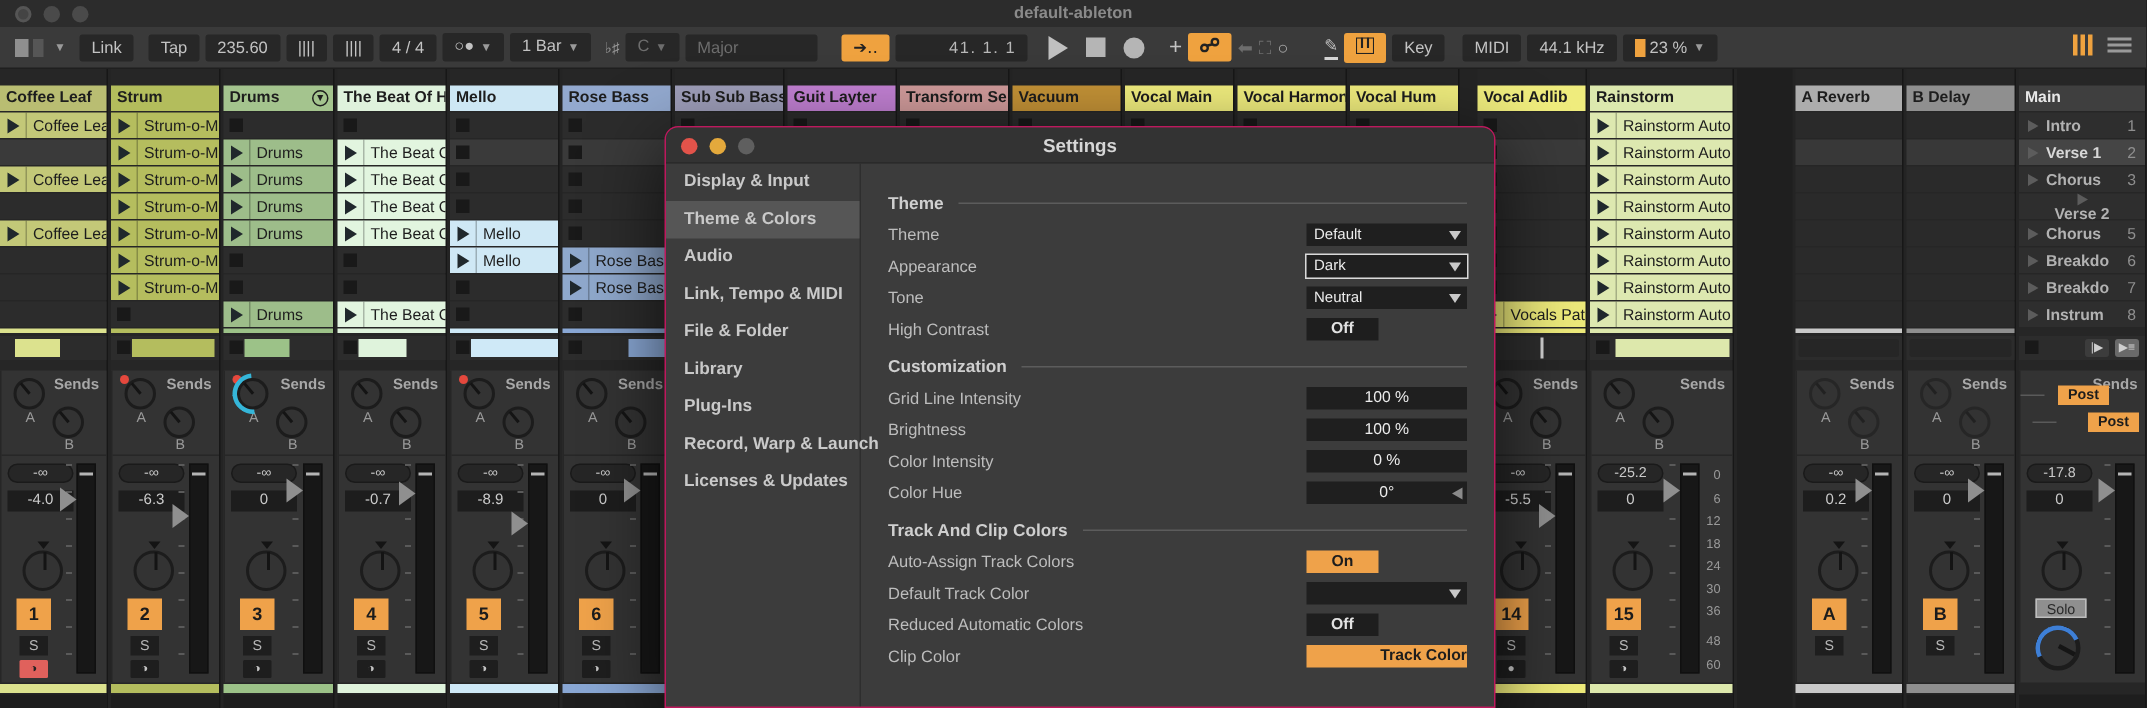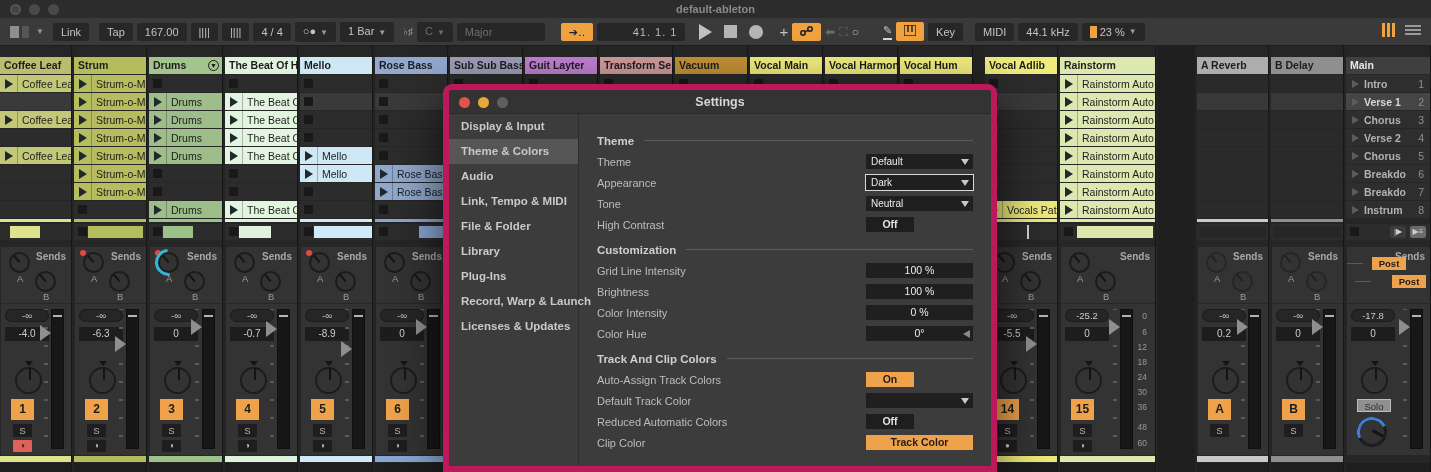--- a/index.html
+++ b/index.html
@@ -88,41 +88,41 @@
   .postchip{position:absolute;width:34px;height:13px;background:#efa24a;color:#1c1c1c;font-size:9.5px;font-weight:700;text-align:center;line-height:13px;}
   .postline{position:absolute;height:1px;background:#5a5a5a;}
   .solobtn{position:absolute;left:10px;top:152px;width:34px;height:13px;background:#8f8f8f;color:#2a2a2a;font-size:9.5px;text-align:center;line-height:13px;border:1px solid #bdbdbd;}
   .xfade{position:absolute;left:10px;top:170px;width:30px;height:30px;border:3px solid #1c1c1c;border-radius:50%;}
   .xfade .blue{position:absolute;left:-3px;top:-3px;width:30px;height:30px;border:3px solid transparent;border-top-color:#3e7fd6;border-left-color:#3e7fd6;border-radius:50%;transform:rotate(20deg);}
   .xfade .ptr{position:absolute;left:50%;top:50%;width:12px;height:2.5px;background:#151515;transform:rotate(28deg);}
   .stripcolor{position:absolute;left:0;top:410px;width:100%;height:6px;}
   .bottombar{position:absolute;left:0;top:417px;width:100%;height:9px;background:#1e1e1e;}
 
   
-  .dialog{position:absolute;left:443px;top:84px;width:554px;height:388px;background:#3c3c3c;border-radius:9px 9px 0 0;box-shadow:0 12px 50px rgba(0,0,0,.65);border:6px solid #be185d;overflow:hidden;}
+  .dialog{position:absolute;left:443px;top:84px;width:554px;height:388px;background:#3c3c3c;border-radius:9px 9px 0 0;box-shadow:0 12px 50px rgba(0,0,0,.65);border:1px solid #be185d;overflow:hidden;}
   .dtitle{position:relative;height:24px;background:#333333;border-bottom:1px solid #2a2a2a;}
   .dtitle .txt{position:absolute;left:0;right:0;text-align:center;line-height:24px;font-size:12.5px;font-weight:700;color:#d6d6d6;}
   .dlights{position:absolute;left:10px;top:6.5px;display:flex;gap:8px;}
   .dlight{width:11px;height:11px;border-radius:50%;}
   .dside{position:absolute;left:0;top:24px;width:130px;bottom:0;border-right:1px solid #2e2e2e;}
   .sitem{height:25px;line-height:25px;padding-left:12px;font-size:11.5px;font-weight:700;color:#c9c9c9;white-space:nowrap;}
   .sitem.sel{background:#565656;}
   .dmain{position:absolute;left:130px;top:24px;right:0;bottom:0;padding:12px 18px 0 18px;}
   .sectitle{display:flex;align-items:center;gap:10px;font-size:11.5px;font-weight:700;color:#cfcfcf;height:21px;margin-top:4px;}
   .sectitle .rule{flex:1;height:1px;background:#5c5c5c;}
   .srow{display:flex;align-items:center;height:21px;font-size:11px;color:#bdbdbd;}
   .srow .ctl{margin-left:auto;width:107px;}
   .dd{position:relative;height:15px;background:#1f1f1f;color:#ececec;font-size:10px;line-height:15px;padding:0 14px 0 5px;}
   .dd.focus{outline:1px solid #d9d9d9;}
   .dd .arr{position:absolute;right:4px;top:4.5px;width:0;height:0;border-top:6px solid #c9c9c9;border-left:4.5px solid transparent;border-right:4.5px solid transparent;}
   .slider{position:relative;height:15px;background:#1f1f1f;color:#ececec;font-size:10.5px;line-height:15px;text-align:center;}
   .slider .larr{position:absolute;right:3px;top:4px;width:0;height:0;border-right:7px solid #8a8a8a;border-top:4px solid transparent;border-bottom:4px solid transparent;}
   .togg{height:15px;width:48px;background:#1e1e1e;color:#e2e2e2;font-size:10.5px;line-height:15px;text-align:center;font-weight:bold;}
   .togg.on{background:#efa24a;color:#1d1d1d;font-weight:700;}
-  .wbtn{height:15px;width:107px;background:#efa24a;color:#1d1d1d;font-size:10.5px;font-weight:700;line-height:15px;text-align:center;}
+  .wbtn{height:15px;width:107px;background:#efa24a;color:#1d1d1d;font-size:10.5px;font-weight:700;line-height:15px;text-align:right;}
 </style>
 </head>
 <body>
 
 <div id="app">
 
   <div class="titlebar">
     <div class="lights">
       <span class="light l1"></span>
       <span class="light"></span>
@@ -133,21 +133,21 @@
 
   <div class="toolbar">
     <div class="viewsel">
       <span class="vs1"></span>
       <span class="vs2"></span>
       <span class="caret">▼</span>
     </div>
     <div class="tgroup">
       <span class="box">Link</span>
       <span class="box" style="margin-left:6px">Tap</span>
-      <span class="box">167.00</span>
+      <span class="box">235.60</span>
       <span class="box">||||</span>
       <span class="box">||||</span>
       <span class="box">4 / 4</span>
       <span class="box"><span>○●</span><span class="caret">▼</span></span>
       <span class="box"><span>1 Bar</span><span class="caret">▼</span></span>
     </div>
     <div class="tgroup">
       <span style="color:#9a9a9a;font-size:10px;">♭♯</span>
       <span class="box dim"><span>C</span><span class="caret" style="color:#6d6d6d">▼</span></span>
       <span class="box dim" style="width:88px">Major</span>
@@ -1097,21 +1097,21 @@
         <div class="scene sel" style="top: 47px;">
           <div class="sarr"></div>
           <span>Verse 1</span>
           <span class="snum">2</span>
         </div>
         <div class="scene" style="top: 65px;">
           <div class="sarr"></div>
           <span>Chorus</span>
           <span class="snum">3</span>
         </div>
-        <div class="scene" style="top: 83px;">
+        <div class="scene" style="top: 83px; flex-direction: column;">
           <div class="sarr"></div>
           <span>Verse 2</span>
           <span class="snum">4</span>
         </div>
         <div class="scene" style="top: 101px;">
           <div class="sarr"></div>
           <span>Chorus</span>
           <span class="snum">5</span>
         </div>
         <div class="scene" style="top: 119px;">

